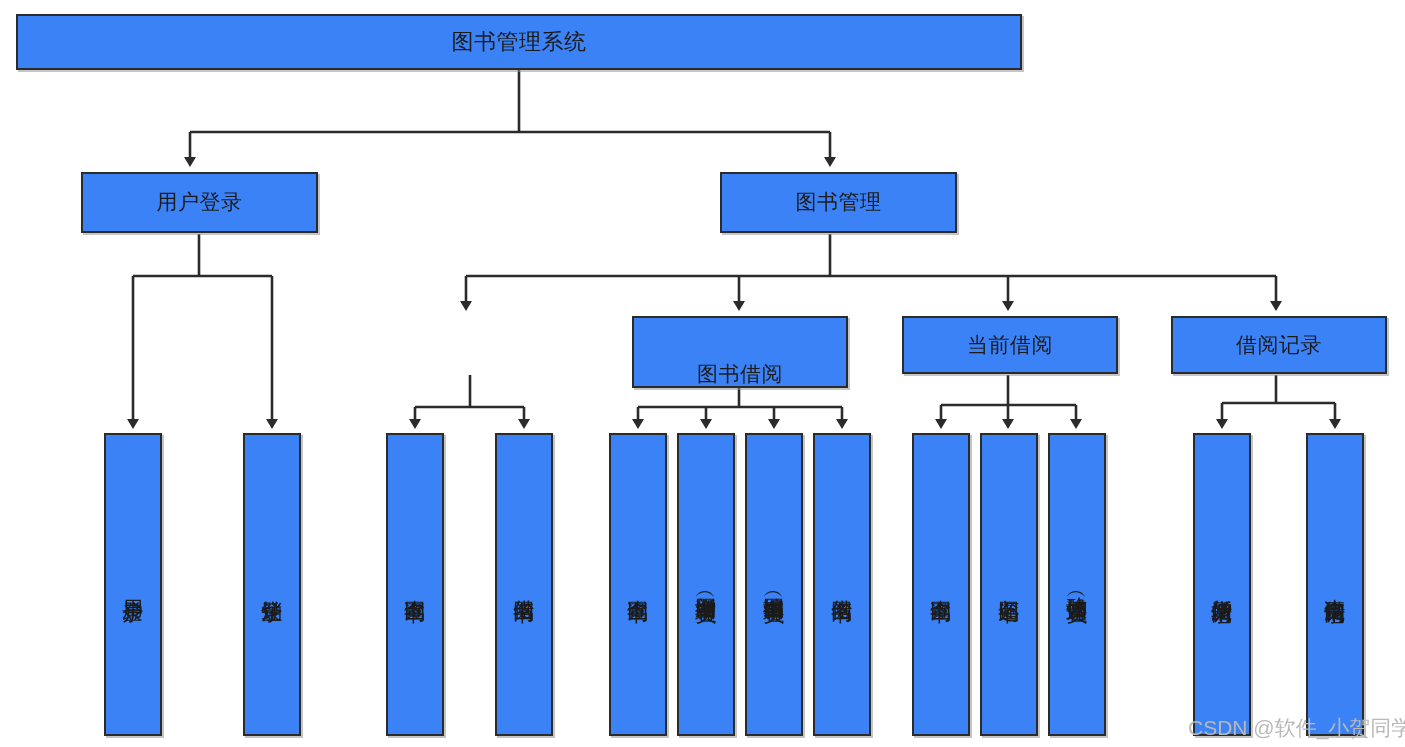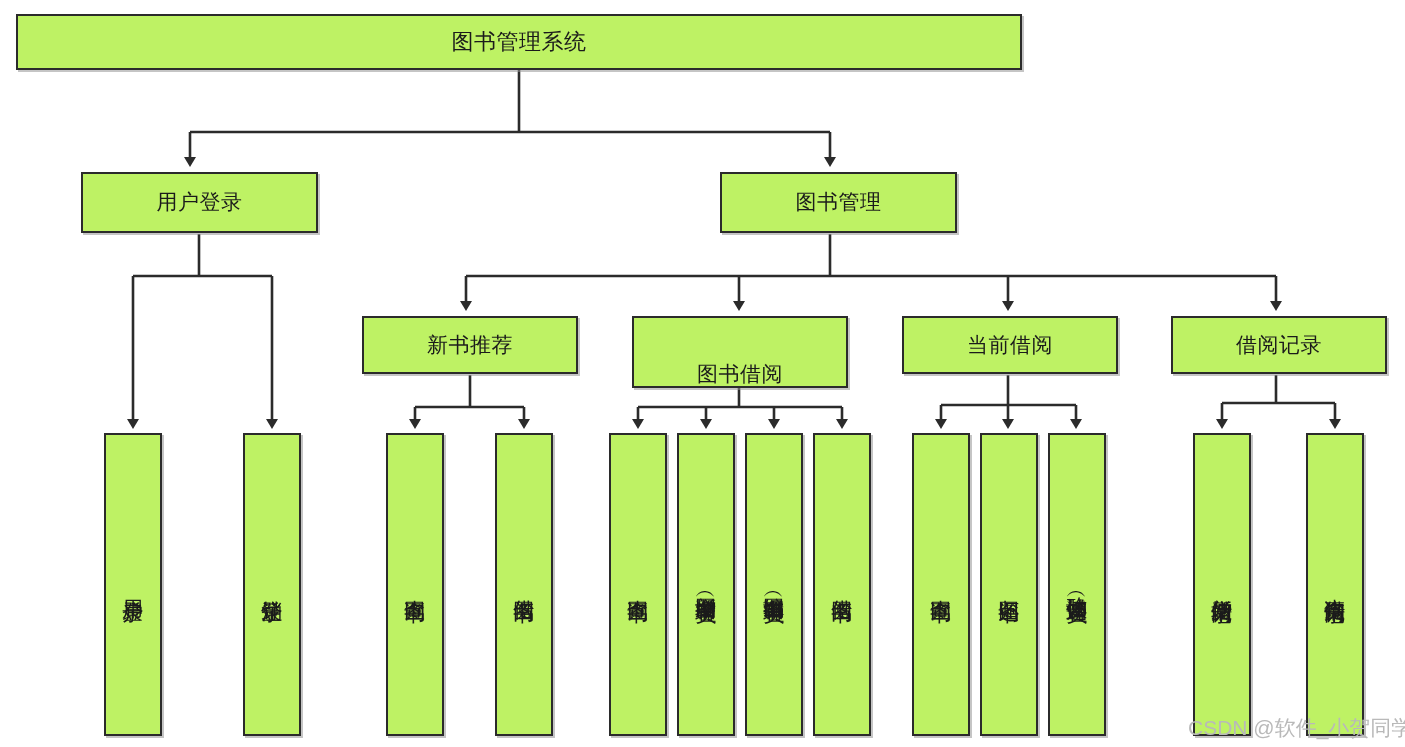--- a/index.html
+++ b/index.html
@@ -21,21 +21,21 @@
     position: absolute;
     left: 0;
     top: 0;
     width: 1405px;
     height: 747px;
     pointer-events: none;
   }
   .node {
     position: absolute;
     box-sizing: border-box;
-    background: #bef264;
+    background: #3b82f6;
     border: 2px solid #2b2b2b;
     box-shadow: 2px 2px 0 0 rgba(150,150,150,0.55);
     display: flex;
     align-items: center;
     justify-content: center;
     color: #1b1b1b;
     z-index: 2;
   }
   .node .label {
     display: block;
@@ -132,23 +132,20 @@
     <span class="label">图书管理系统</span>
   </div>
 
   <div class="node horizontal" style="left:81px; top:172px; width:237px; height:61px;">
     <span class="label">用户登录</span>
   </div>
   <div class="node horizontal" style="left:712px; top:172px; width:237px; height:61px;margin-left:8px;">
     <span class="label">图书管理</span>
   </div>
 
-  <div class="node horizontal" style="left:362px; top:316px; width:216px; height:58px;">
-    <span class="label">新书推荐</span>
-  </div>
   <div class="node horizontal" style="left:632px; top:316px; width:216px; height:72px;align-items:flex-end;">
     <span class="label">图书借阅</span>
   </div>
   <div class="node horizontal" style="left:1171px; top:316px; width:216px; height:58px;">
     <span class="label">借阅记录</span>
   </div>
   <div class="node horizontal" style="left:902px; top:316px; width:216px; height:58px;">
     <span class="label">当前借阅</span>
   </div>
 

